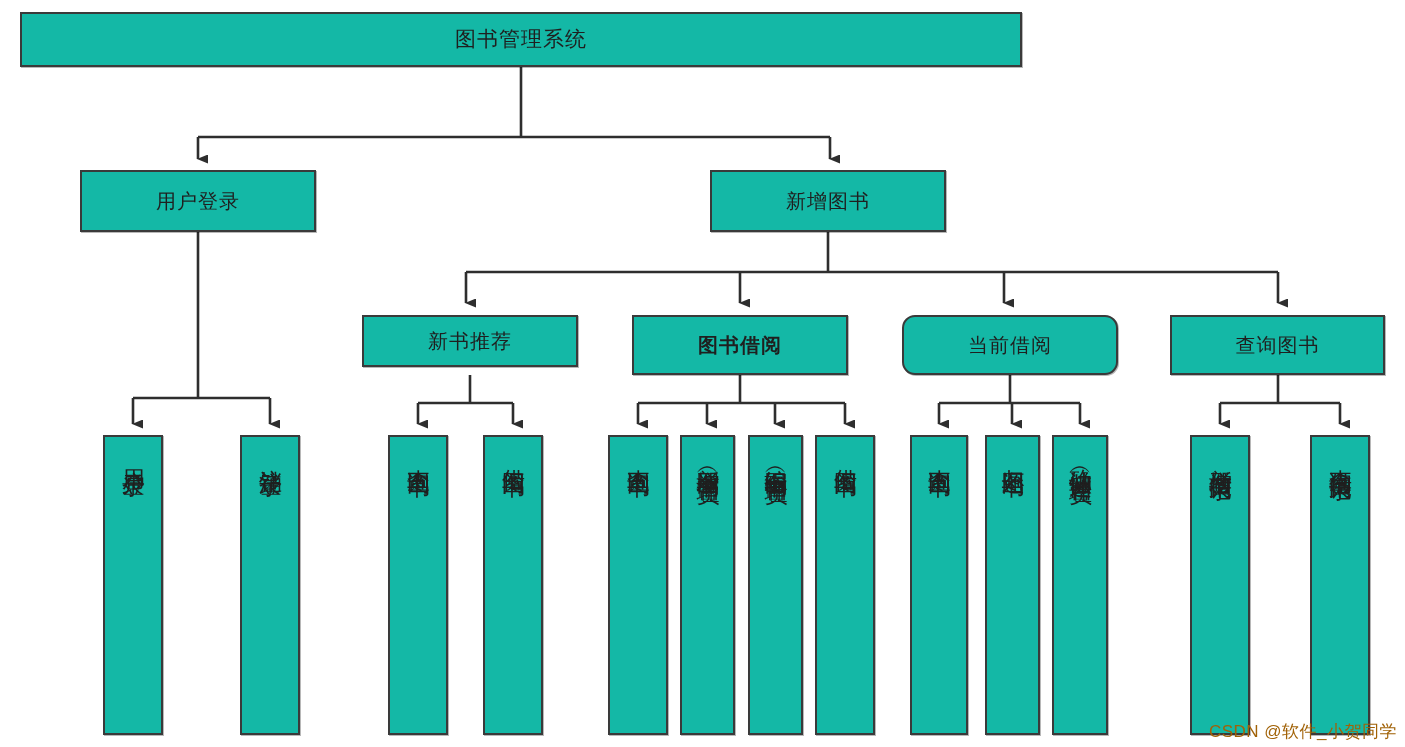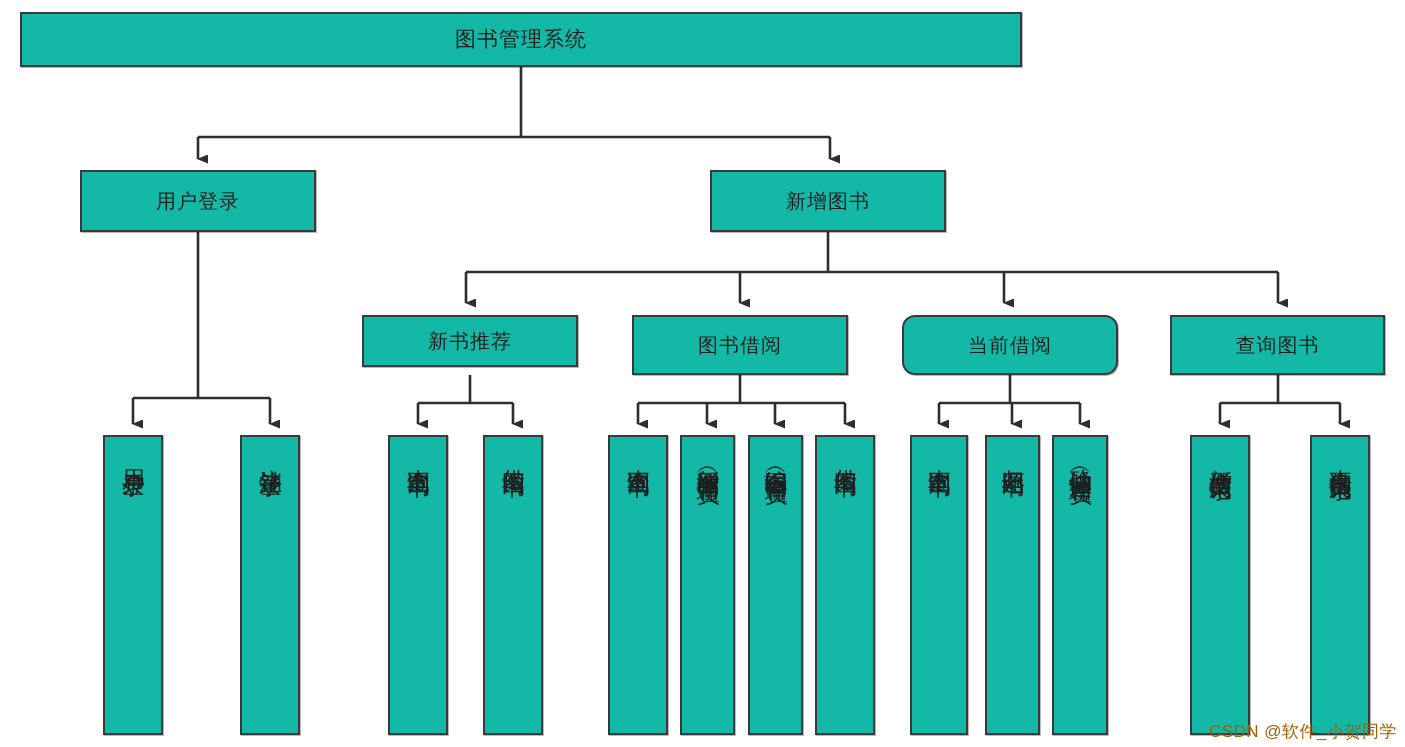--- a/index.html
+++ b/index.html
@@ -124,21 +124,21 @@
   <div class="box" style="left: 80px; top: 170px; width: 236px; height: 62px;">
     <span class="lbl">用户登录</span>
   </div>
   <div class="box" style="left: 710px; top: 170px; width: 236px; height: 62px;">
     <span class="lbl">新增图书</span>
   </div>
 
   <div class="box" style="left: 362px; top: 315px; width: 216px; height: 52px;">
     <span class="lbl">新书推荐</span>
   </div>
-  <div class="box" style="left: 632px; top: 315px; width: 216px; height: 60px;">
+  <div class="box" style="left: 632px; top: 315px; width: 216px; height: 60px; font-weight: bold;">
     <span class="lbl">图书借阅</span>
   </div>
   <div class="box" style="left: 902px; top: 315px; width: 216px; height: 60px; border-radius: 13px;">
     <span class="lbl">当前借阅</span>
   </div>
   <div class="box" style="left: 1170px; top: 315px; width: 215px; height: 60px;">
     <span class="lbl">查询图书</span>
   </div>
 
   <div class="box leaf" style="left: 103px; top: 435px; width: 60px; height: 300px;">

